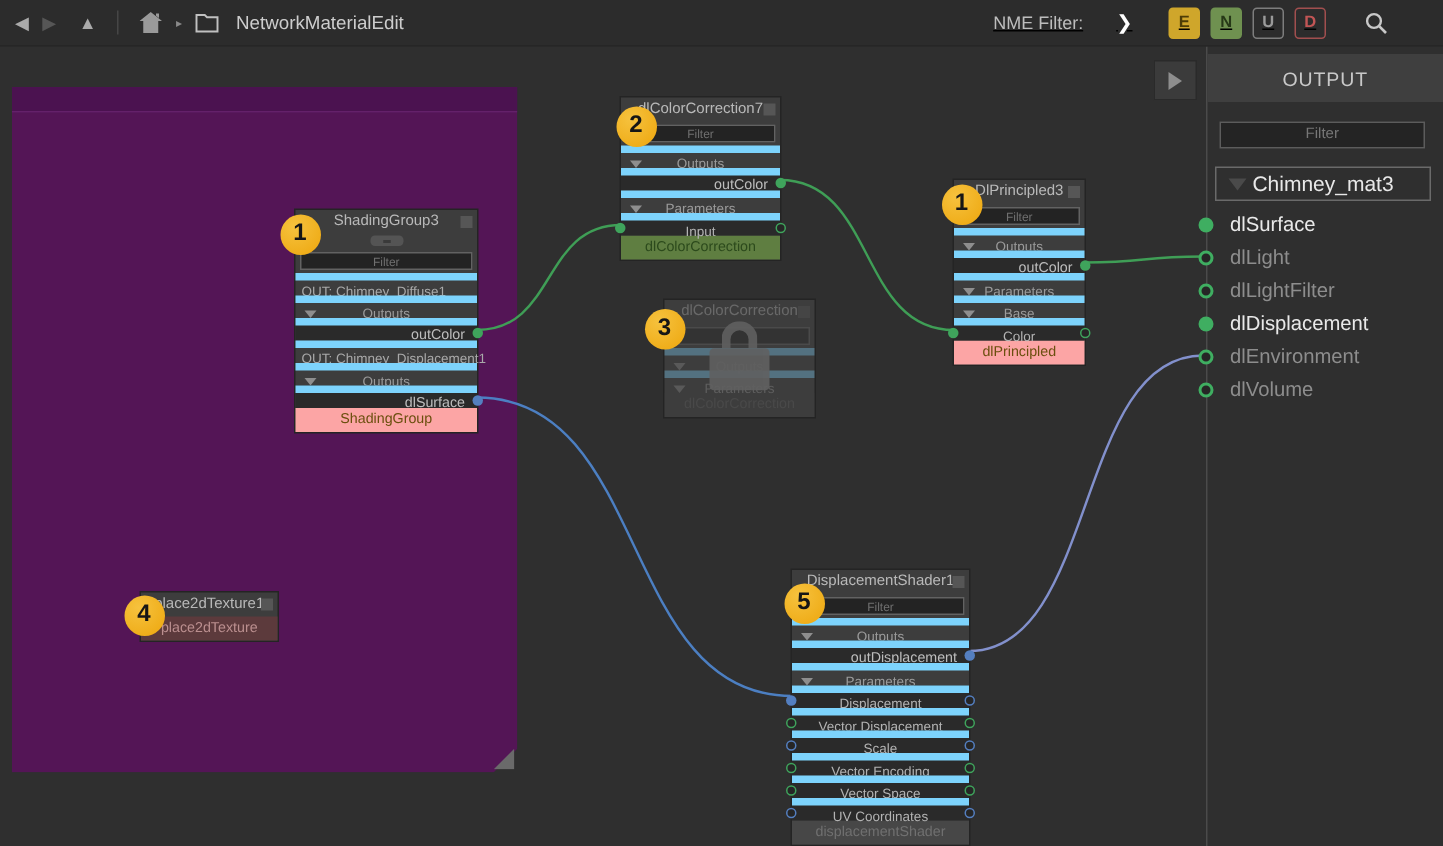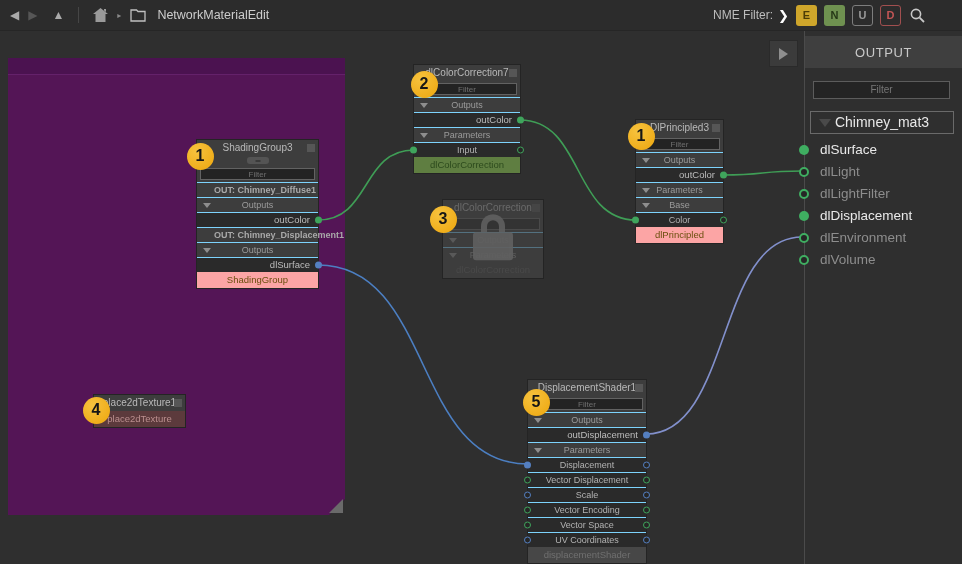--- a/index.html
+++ b/index.html
@@ -7,21 +7,21 @@
   #app{position:relative;width:962px;height:564px;overflow:hidden;background:#2f2f2f;}
 
   
   #toolbar{position:absolute;top:0;left:0;right:0;height:30px;background:#2c2c2c;border-bottom:1px solid #262626;display:flex;align-items:center;z-index:10;}
   .tb-left{display:flex;align-items:center;gap:9px;padding-left:10px;}
   .tb-ico{color:#aaaaaa;font-size:12px;line-height:1;cursor:default;}
   .tb-ico.disabled{color:#565656;}
   .tb-sep{width:1px;height:16px;background:#464646;margin:0 5px;}
   .tb-small-arrow{color:#8a8a8a;font-size:8px;}
   .tb-title{color:#cdcdcd;font-size:12.5px;margin-left:2px;}
-  .tb-right{position:absolute;right:36px;top:0;height:30px;display:flex;align-items:center;gap:2px;}
+  .tb-right{position:absolute;right:36px;top:0;height:30px;display:flex;align-items:center;gap:19px;text-decoration:underline;}
   .nme-label{color:#bdbdbd;font-size:12px;}
   .nme-chevron{color:#ffffff;font-size:13px;font-weight:bold;margin:0 5px 0 3px;}
   .fbtn{width:21px;height:21px;border-radius:3px;display:flex;align-items:center;justify-content:center;font-size:11px;font-weight:bold;box-sizing:border-box;background:transparent;}
 
   
   #panel{position:absolute;left:804px;top:30px;width:158px;bottom:0;background:#2f2f2f;border-left:1px solid #4b4b4b;z-index:4;box-sizing:border-box;}
   .p-header{margin:6px 0 0 0;height:32px;background:#3f3f3f;color:#c9c9c9;font-size:13px;letter-spacing:.6px;display:flex;align-items:center;justify-content:center;}
   .p-filter-wrap{margin:11px 12px 0 8px;}
   .p-filter{width:100%;height:18px;background:#242424;border:1px solid #5c5c5c;color:#8a8a8a;font-size:10px;text-align:center;box-sizing:border-box;}
   .p-filter::placeholder{color:#777;}
@@ -49,22 +49,22 @@
   
   .node{position:absolute;background:#3d3d3d;box-shadow:0 0 0 1px #242424;z-index:3;font-size:9px;color:#aaa;}
   .n-title{height:16px;line-height:16px;text-align:center;color:#b9b9b9;font-size:10px;position:relative;white-space:nowrap;overflow:hidden;}
   .n-flag{position:absolute;right:3px;top:4px;width:8px;height:8px;background:#565656;}
   .n-pill-row{height:10px;position:relative;}
   .n-pill{position:absolute;left:50%;transform:translateX(-50%);top:1px;width:22px;height:7px;background:#545454;border-radius:3px;}
   .n-pill::after{content:"";position:absolute;left:50%;top:50%;transform:translate(-50%,-50%);width:5px;height:2px;background:#3a3a3a;}
   .n-filter{height:16px;padding:2px 3px;box-sizing:border-box;}
   .n-filter input{width:100%;height:12px;background:#232323;border:1px solid #626262;color:#7a7a7a;font-size:8px;text-align:center;box-sizing:border-box;padding:0;}
   .n-filter input::placeholder{color:#707070;}
-  .n-row{height:15px;line-height:14px;position:relative;border-top:1px solid #7dd3fc;box-sizing:border-box;white-space:nowrap;overflow:visible;}
-  .n-row.plain{padding-left:17px;color:#a9a9a9;font-weight:bold;}
+  .n-row{height:15px;line-height:14px;position:relative;border-top:5px solid #7dd3fc;box-sizing:border-box;white-space:nowrap;overflow:visible;}
+  .n-row.plain{padding-left:4px;color:#a9a9a9;}
   .n-row.section{text-align:center;color:#9b9b9b;}
   .n-row.section .tri{position:absolute;left:6px;top:5px;width:0;height:0;border-left:4px solid transparent;border-right:4px solid transparent;border-top:5px solid #8e8e8e;}
   .n-row.out,.n-row.param{background:#2a2a2a;}
   .n-row.out{text-align:right;padding-right:8px;color:#bdbdbd;font-size:9.5px;}
   .n-row.param{text-align:center;color:#b3b3b3;}
   .port{position:absolute;width:7px;height:7px;border-radius:50%;top:50%;transform:translateY(-50%);box-sizing:border-box;z-index:4;}
   .port.pleft{left:-4px;}
   .port.pright{right:-4px;}
   .port.green.filled{background:#3fa45c;}
   .port.green.hollow{border:1.5px solid #3fa45c;background:#262626;}

